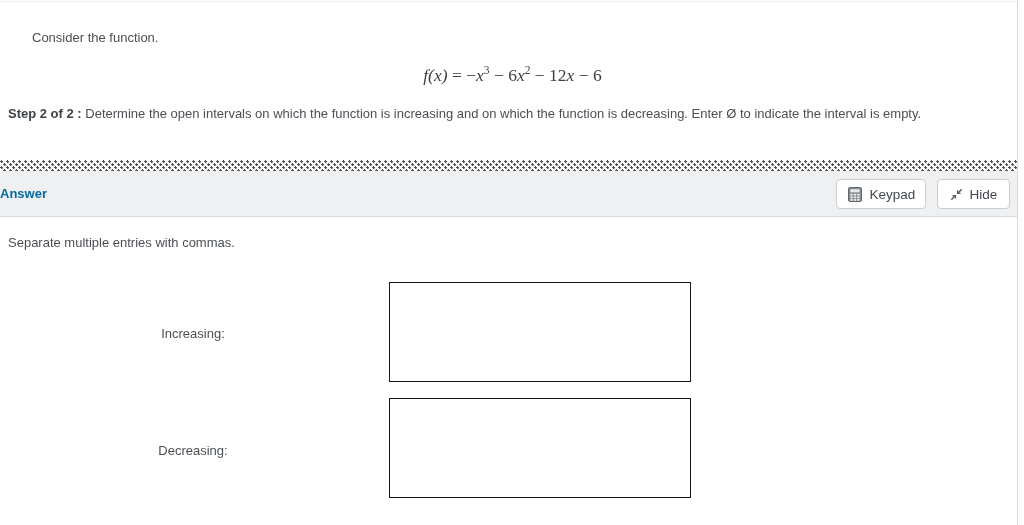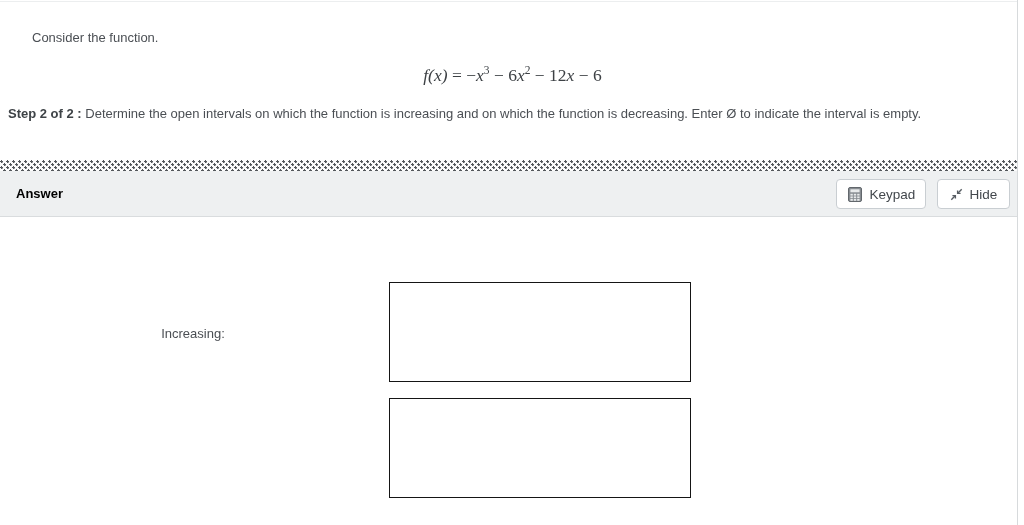--- a/index.html
+++ b/index.html
@@ -45,22 +45,22 @@
     background-position: 0 0, 3px 3px;
   }
 
   
   .answer-bar {
     left: 0; top: 171px; width: 1017px; height: 46px;
     background: #eef0f1;
     border-bottom: 1px solid #d9dcde;
   }
   .answer-title {
-    position: absolute; left: 16px; top: 15px;
-    font-weight: bold; color: #000000;
+    position: absolute; left: 0; top: 15px;
+    font-weight: bold; color: #0369a1;
   }
   .btn {
     position: absolute; top: 8px; height: 30px;
     display: flex; align-items: center; gap: 7px;
     padding: 0 13px;
     background: #ffffff;
     border: 1px solid #c9ced2;
     border-radius: 4px;
     color: #42474c;
     font-size: 13.5px;
@@ -140,19 +140,21 @@
             <polyline points="8.2,2.6 8.2,5.8 11.4,5.8"></polyline>
             <line x1="1.4" y1="12.6" x2="5.8" y2="8.2"></line>
             <polyline points="5.8,11.4 5.8,8.2 2.6,8.2"></polyline>
           </g>
         </svg>
       </span>
       <span>Hide</span>
     </button>
   </div>
 
+  <div class="abs hint">Separate multiple entries with commas.</div>
 
   <div class="abs field-label lbl-increasing">Increasing:</div>
   <textarea class="answer-box box-increasing" spellcheck="false" style=""></textarea>
 
+  <div class="abs field-label lbl-decreasing">Decreasing:</div>
   <textarea class="answer-box box-decreasing" spellcheck="false" style=""></textarea>
 
 </div>
 
 </body></html>

